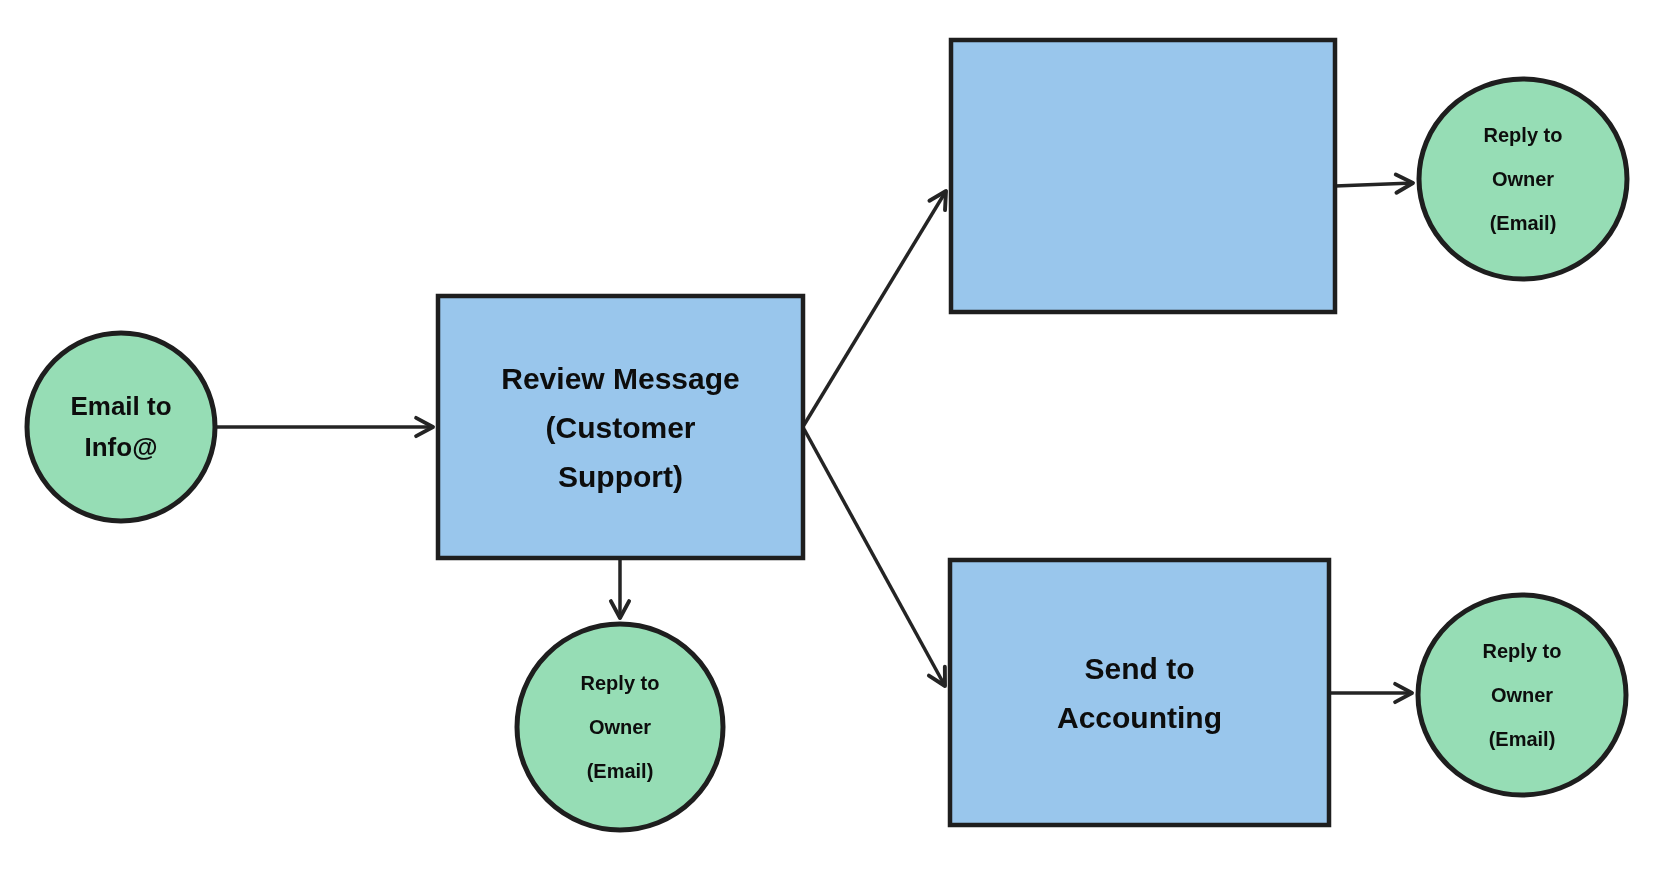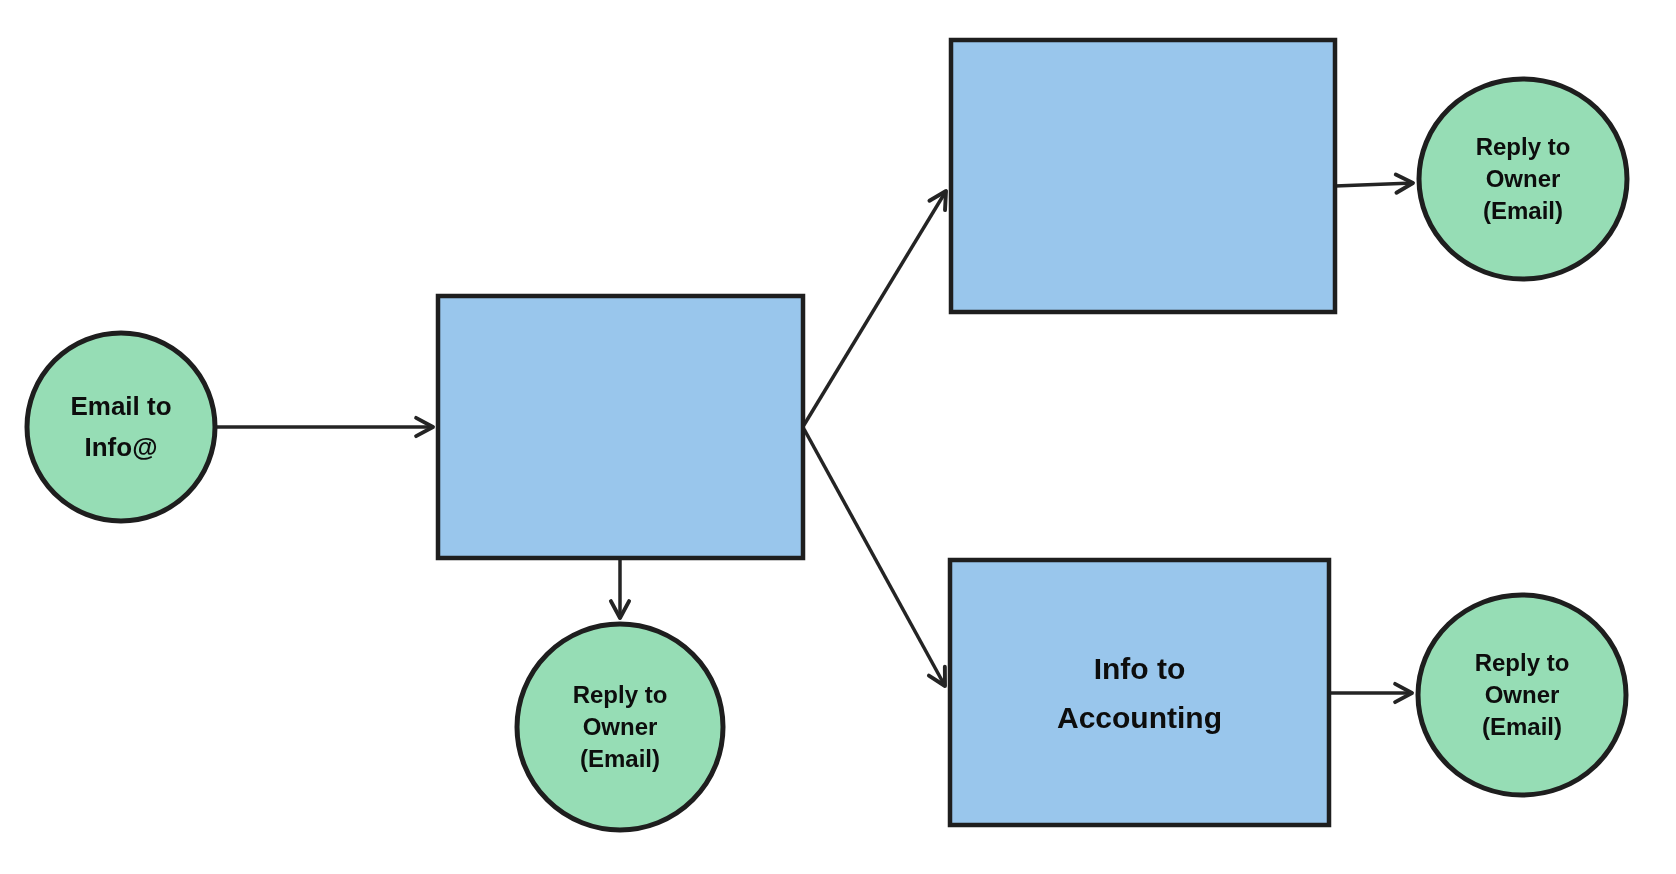--- a/index.html
+++ b/index.html
@@ -29,22 +29,22 @@
     white-space: pre-line;
     font-weight: 700;
     color: #0d0d0d;
     pointer-events: none;
   }
   .label-box {
     font-size: 30px;
     line-height: 49px;
   }
   .label-circle {
-    font-size: 24px;
-    line-height: 32px;
+    font-size: 20px;
+    line-height: 44px;
   }
   .label-start {
     font-size: 26px;
     line-height: 41px;
   }
   .shape-rect {
     stroke: #1e1e1e;
     stroke-width: 4.5;
   }
   .shape-circle {
@@ -81,23 +81,26 @@
     <rect class="shape-rect" x="951" y="40" width="384" height="272" fill="#99C6EC"></rect>
     <rect class="shape-rect" x="950" y="560" width="379" height="265" fill="#99C6EC"></rect>
     <ellipse class="shape-circle" cx="1523" cy="179" rx="104" ry="100" fill="#96DDB5"></ellipse>
     <circle class="shape-circle" cx="620" cy="727" r="103" fill="#96DDB5"></circle>
     <ellipse class="shape-circle" cx="1522" cy="695" rx="104" ry="100" fill="#96DDB5"></ellipse>
   </svg>
 
   <div class="node-label label-start" style="left:31px; top:337px; width:180px; height:180px;">Email to
 Info@</div>
 
+  <div class="node-label label-box" style="left:438px; top:296px; width:365px; height:262px;">Review Message
+(Customer
+Support)</div>
 
 
-  <div class="node-label label-box" style="left:950px; top:560px; width:379px; height:265px;">Info to
+  <div class="node-label label-box" style="left:950px; top:560px; width:379px; height:265px;">Send to
 Accounting</div>
 
   <div class="node-label label-circle" style="left:1423px; top:79px; width:200px; height:200px;">Reply to
 Owner
 (Email)</div>
 
   <div class="node-label label-circle" style="left:517px; top:624px; width:206px; height:206px;">Reply to
 Owner
 (Email)</div>
 

